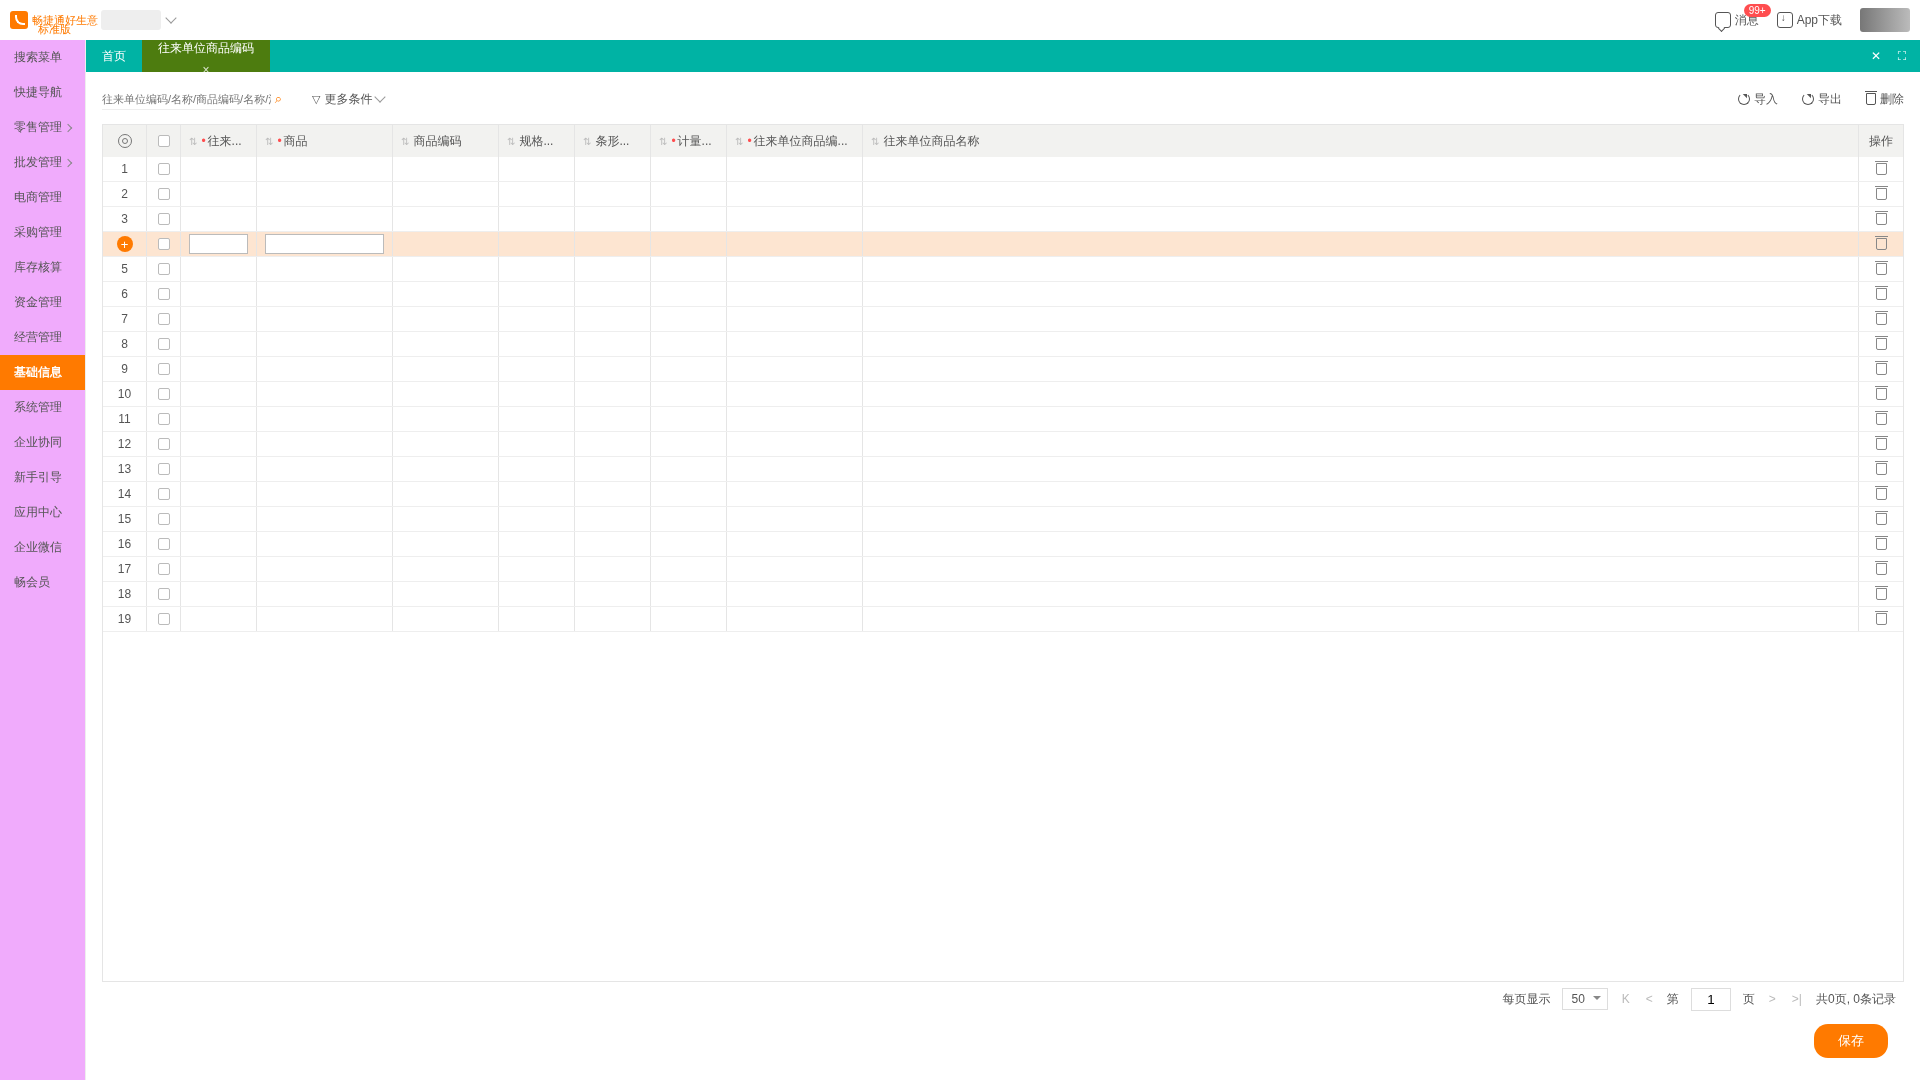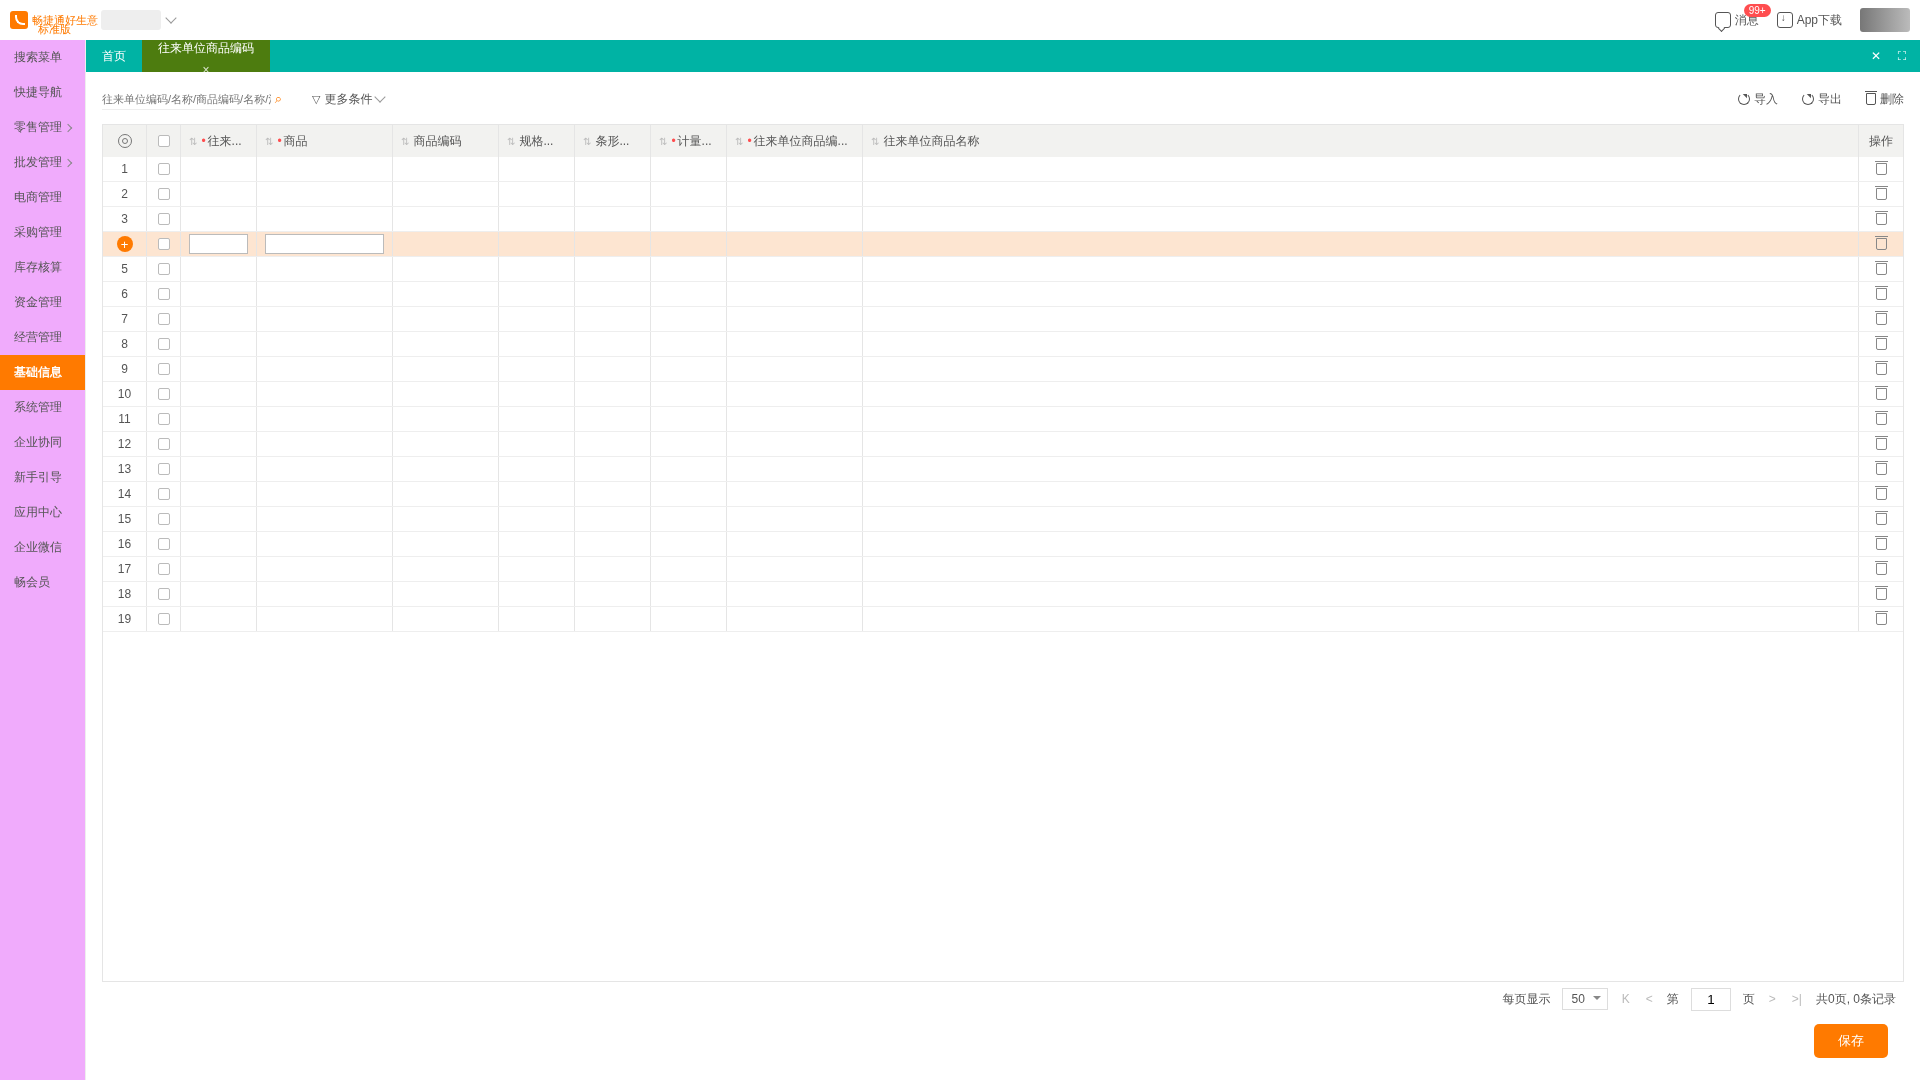--- a/index.html
+++ b/index.html
@@ -88,21 +88,21 @@
 
 
 .pager { display: flex; align-items: center; justify-content: flex-end; gap: 12px; height: 34px; padding: 0 8px; color: #555; }
 .pg-select { border: 1px solid #ddd; padding: 3px 22px 3px 8px; position: relative; cursor: pointer; }
 .pg-select::after { content: ''; position: absolute; right: 6px; top: 7px; border: 4px solid transparent; border-top-color: #888; }
 .pg-btn { color: #bbb; cursor: pointer; font-size: 12px; padding: 0 2px; }
 .pg-input { width: 40px; border: 1px solid #ddd; text-align: center; padding: 3px 0; }
 
 
 .footer { display: flex; justify-content: flex-end; padding: 8px 16px 12px; }
-.save-btn { background: #ff7a00; color: #fff; border: none; padding: 8px 24px; border-radius: 5px; cursor: pointer; font-size: 13px; }
+.save-btn { background: #ff7a00; color: #fff; border: none; padding: 8px 24px; border-radius: 14px; cursor: pointer; font-size: 13px; }
 </style>
 </head>
 <body>
 
 <div class="app">
 
   <div class="top-header">
     <div class="logo">
       <div class="logo-icon"></div>
       <div class="logo-text">

